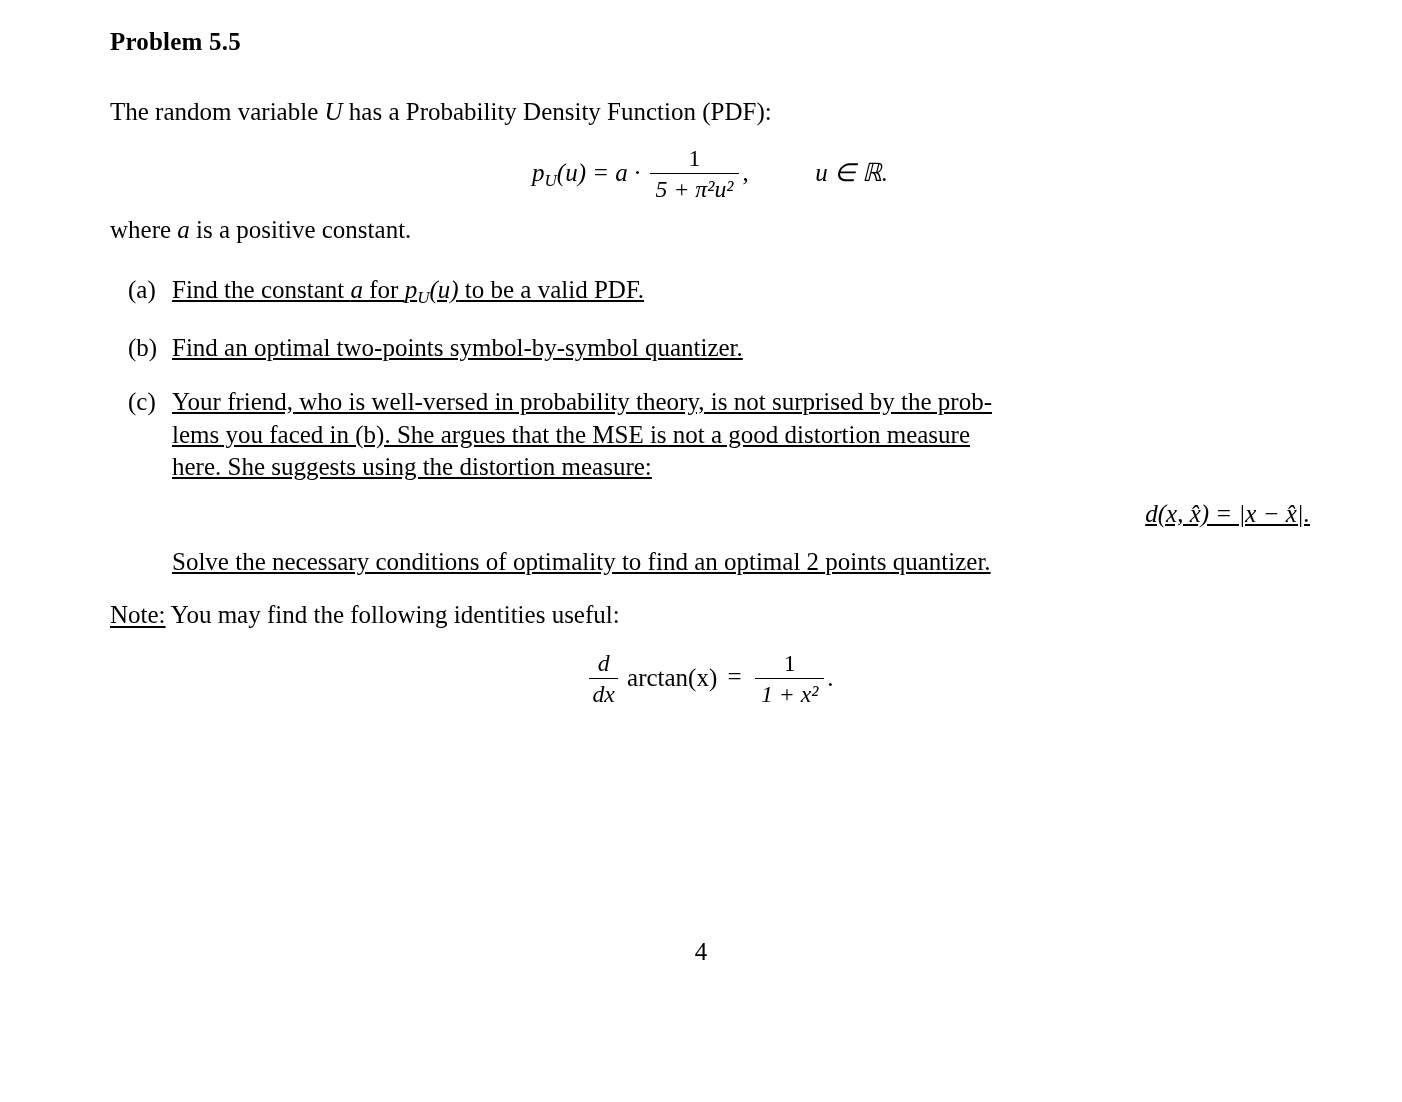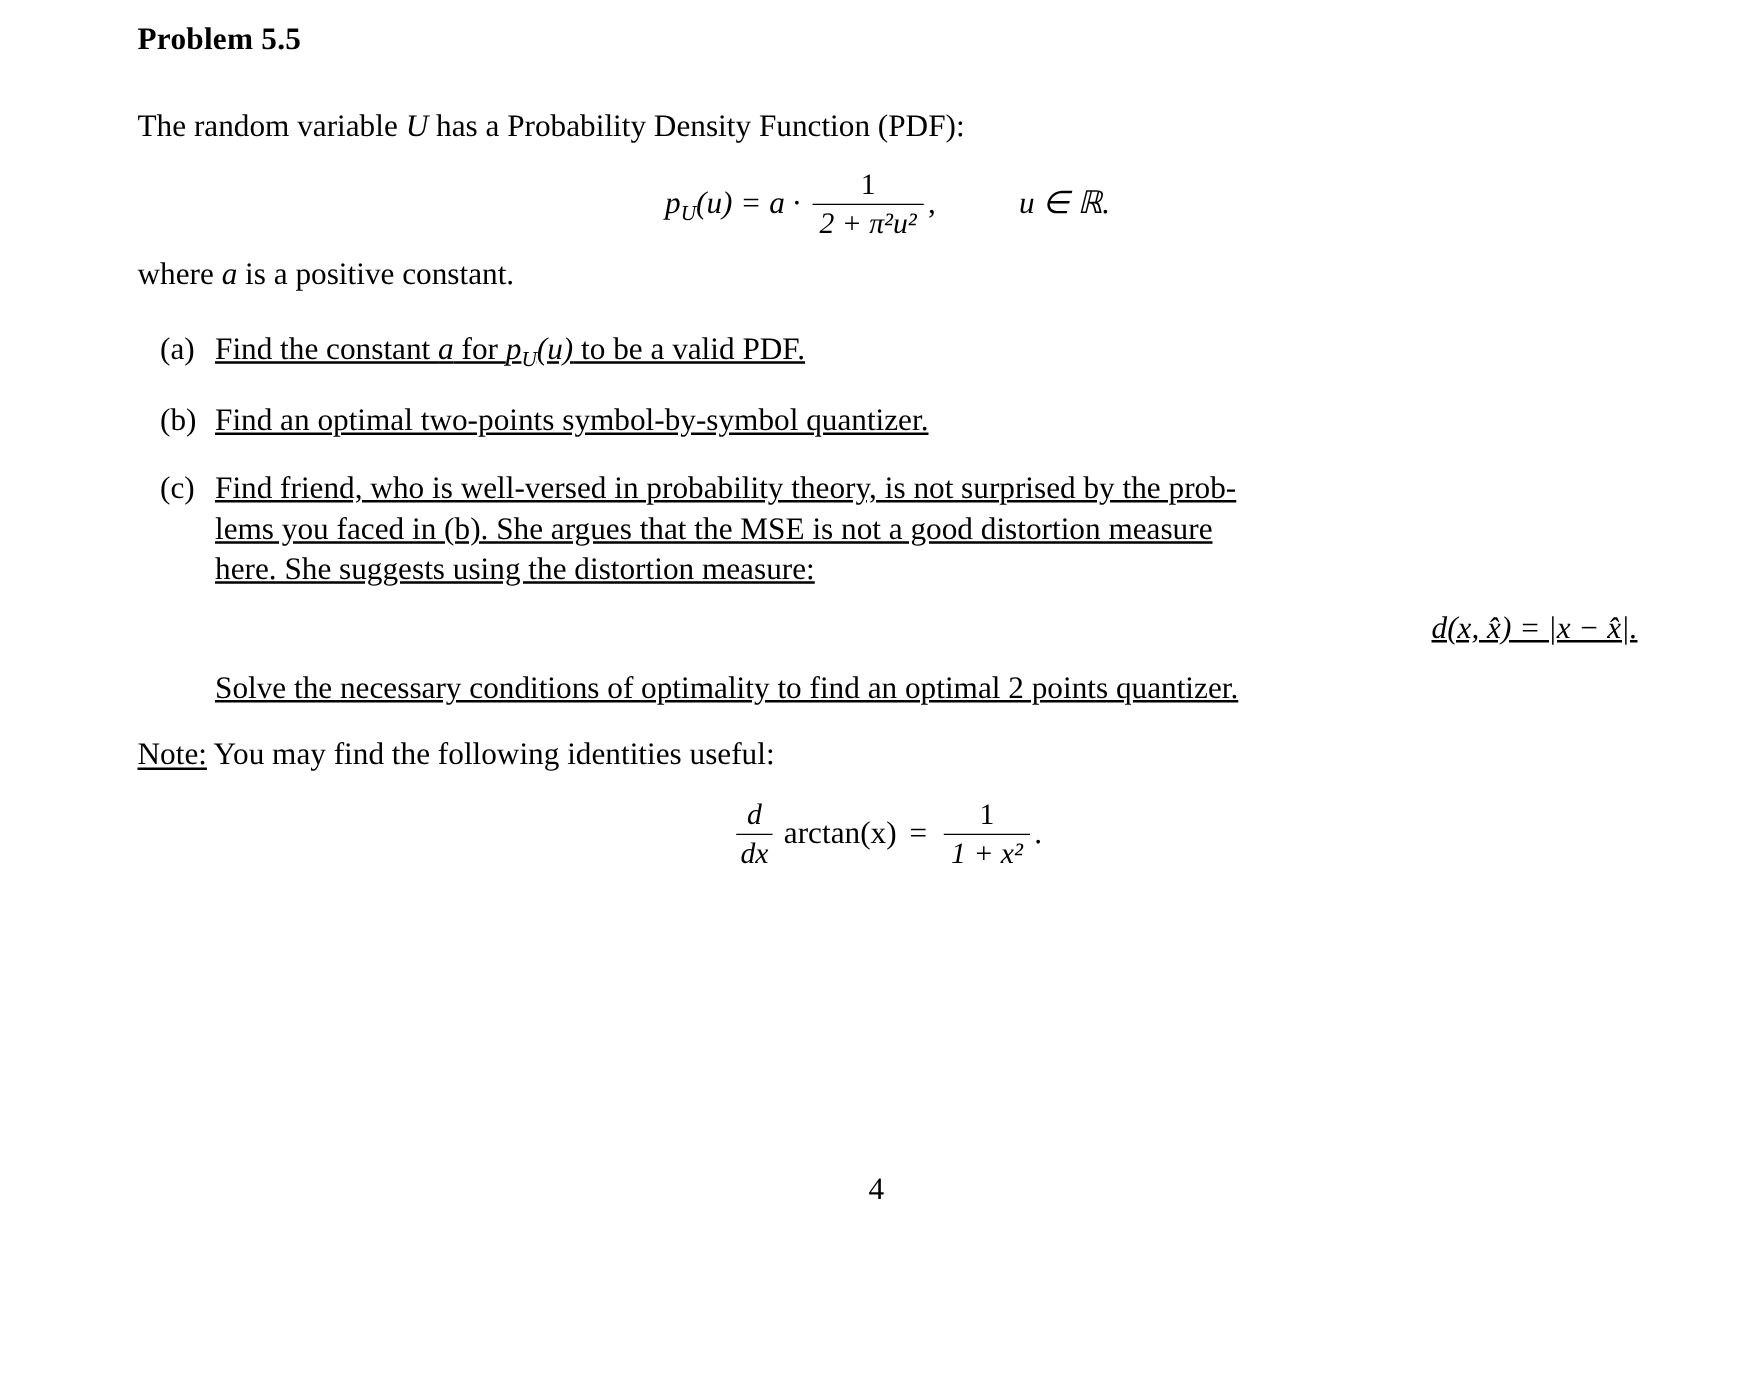--- a/index.html
+++ b/index.html
@@ -18,21 +18,21 @@
   .page {
     position: absolute;
     left: 0; top: 0;
     width: 1402px;
     height: 1102px;
     padding: 0;
   }
   .content {
     position: absolute;
     left: 110px;
-    top: 18px;
+    top: 28px;
     width: 1200px;
   }
   .problem-title {
     font-size: 25px;
     font-weight: bold;
     letter-spacing: 0.2px;
     margin: 0 0 40px 0;
   }
   .para {
     font-size: 25px;
@@ -156,21 +156,21 @@
 
     <p class="para">
       <span>The random variable </span><span class="mathvar">U</span><span> has a Probability Density Function (PDF):</span>
     </p>
 
     <div class="display-eq">
       <span class="eq-inner">
         <span class="mathvar">p</span><span class="sub">U</span><span class="mathvar">(u) = a ·</span>
         <span class="frac">
           <span class="num">1</span>
-          <span class="den mathvar">2 + π²u²</span>
+          <span class="den mathvar">5 + π²u²</span>
         </span><span>,</span>
         <span class="spacer-wide"></span>
         <span class="mathvar">u ∈ ℝ.</span>
       </span>
     </div>
 
     <p class="where-line">
       <span>where </span><span class="mathvar">a</span><span> is a positive constant.</span>
     </p>
 
@@ -186,21 +186,21 @@
       <div class="item">
         <div class="label">(b)</div>
         <div class="body">
           <span class="line2">Find an optimal two-points symbol-by-symbol quantizer.</span>
         </div>
       </div>
 
       <div class="item">
         <div class="label">(c)</div>
         <div class="body">
-          <span>Find friend, who is well-versed in probability theory, is not surprised by the prob-</span>
+          <span>Your friend, who is well-versed in probability theory, is not surprised by the prob-</span>
           <span class="line2">lems you faced in (b). She argues that the MSE is not a good distortion measure</span>
           <span class="line2">here. She suggests using the distortion measure:</span>
           <div class="sub-eq mathvar">d(x, x̂) = |x − x̂|.</div>
           <div class="solve-line">Solve the necessary conditions of optimality to find an optimal 2 points quantizer.</div>
         </div>
       </div>
 
     </div>
 
     <div class="note-block">

